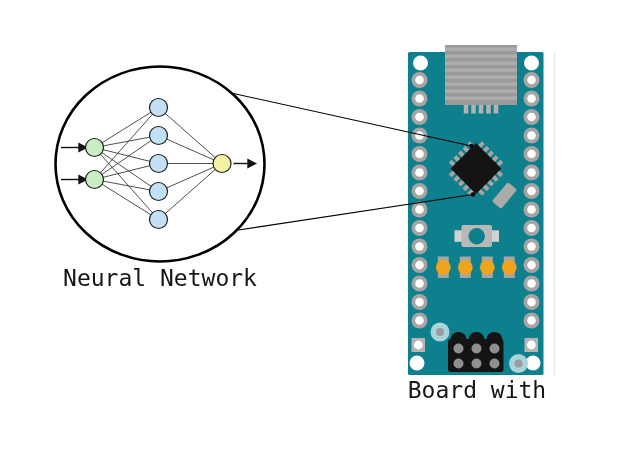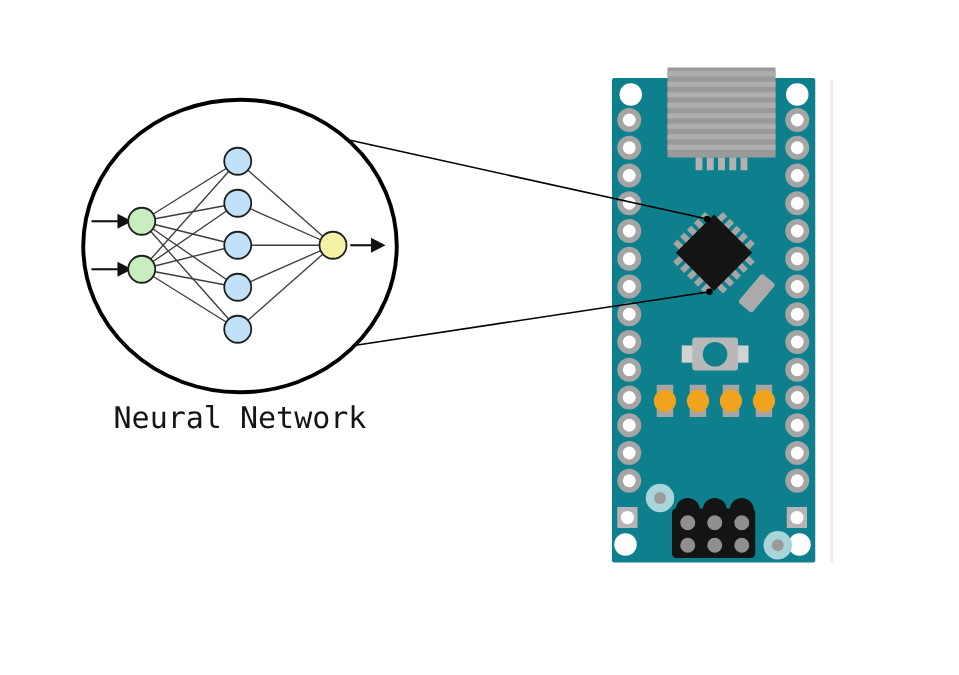--- a/index.html
+++ b/index.html
@@ -5,21 +5,21 @@
   html,body{margin:0;padding:0}
   body{
     width:639px;height:450px;
     background:#ffffff;
     font-family:"DejaVu Sans Mono","Liberation Mono",monospace;
   }
   .stage{position:relative;width:639px;height:450px;overflow:hidden;background:var(--background,#ffffff)}
   .stage svg{position:absolute;left:0;top:0}
   .label{
     position:absolute;text-align:center;
-    font-size:20px;line-height:22px;color:#151515;
+    font-size:23px;line-height:22px;color:#151515;
     letter-spacing:0;
   }
   #nn-label{left:40px;top:267px;width:240px}
   #board-label{left:357px;top:379px;width:240px}
 </style>
 </head>
 <body>
 
 <div class="stage">
   <svg width="639" height="450" viewBox="0 0 639 450">
@@ -242,14 +242,15 @@
       <line x1="233.5" y1="93.5" x2="471.5" y2="146" stroke="#000000" stroke-width="1.1"></line>
       <line x1="235" y1="230.5" x2="473" y2="194.5" stroke="#000000" stroke-width="1.1"></line>
       <circle cx="471.5" cy="146" r="2.2" fill="#000000"></circle>
       <circle cx="473" cy="194.5" r="2.2" fill="#000000"></circle>
     </g>
   </svg>
 
   <div class="label" id="nn-label">Neural Network</div>
 
   <div class="label" id="board-label">
+    <div>Board with</div>
   </div>
 </div>
 
 </body></html>

